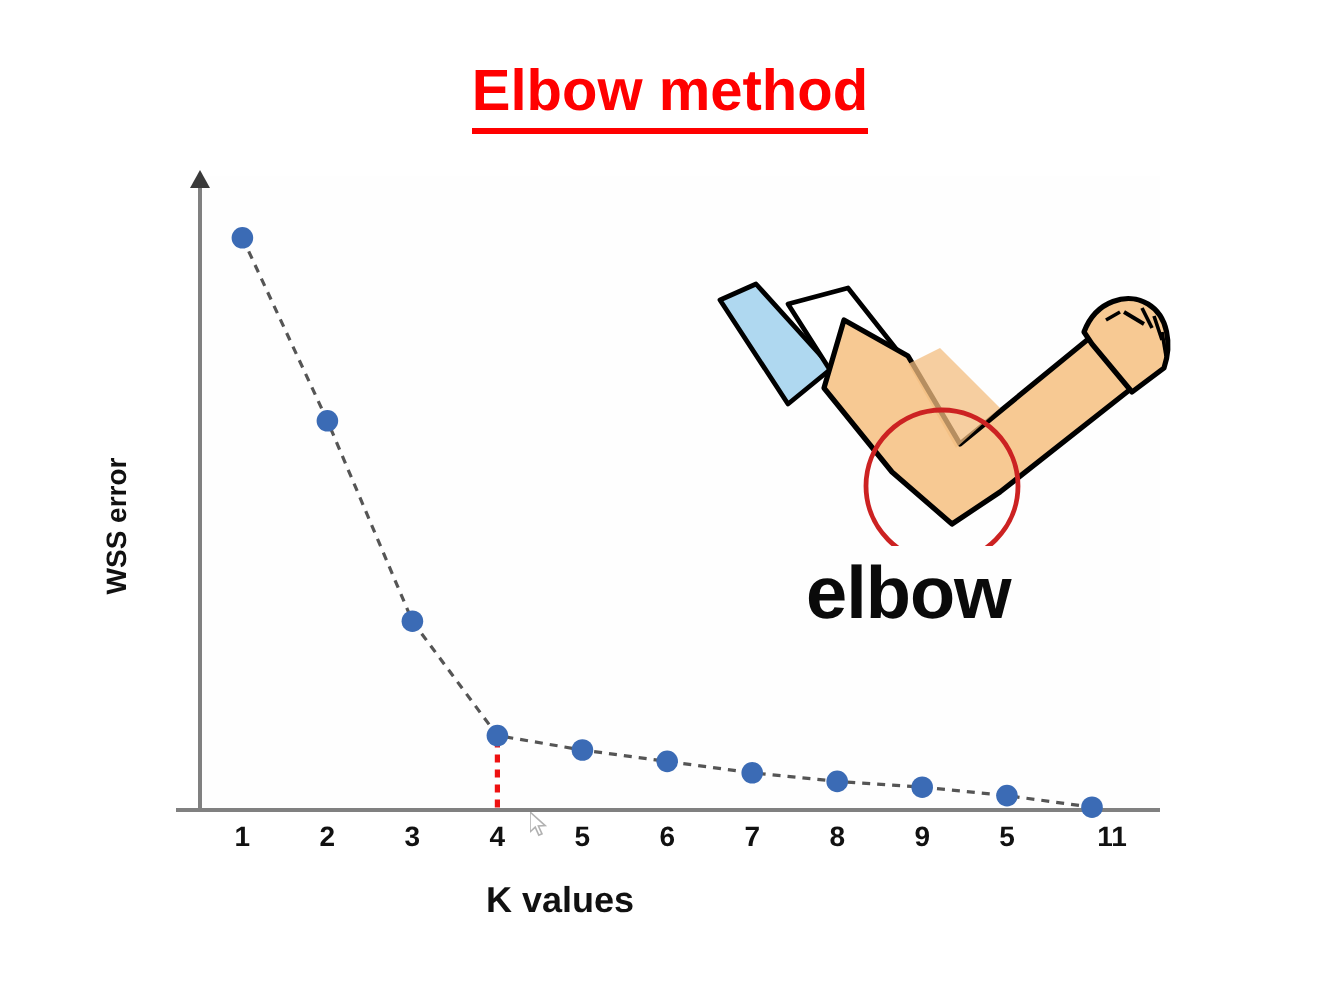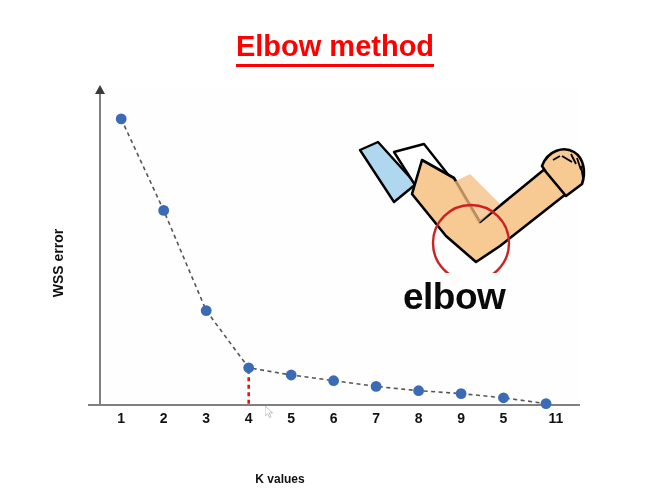--- a/index.html
+++ b/index.html
@@ -90,24 +90,24 @@
     text-align: center;
     font-size: 14px;
     font-weight: bold;
     color: #111111;
   }
 
   
   #x-title {
     position: absolute;
     left: 0;
-    top: 472px;
+    top: 440px;
     width: 560px;
     text-align: center;
-    font-size: 12px;
+    font-size: 18px;
     font-weight: bold;
     color: #111111;
   }
   #y-title {
     position: absolute;
     left: -2px;
     top: 255px;
     width: 120px;
     text-align: center;
     font-size: 14px;

